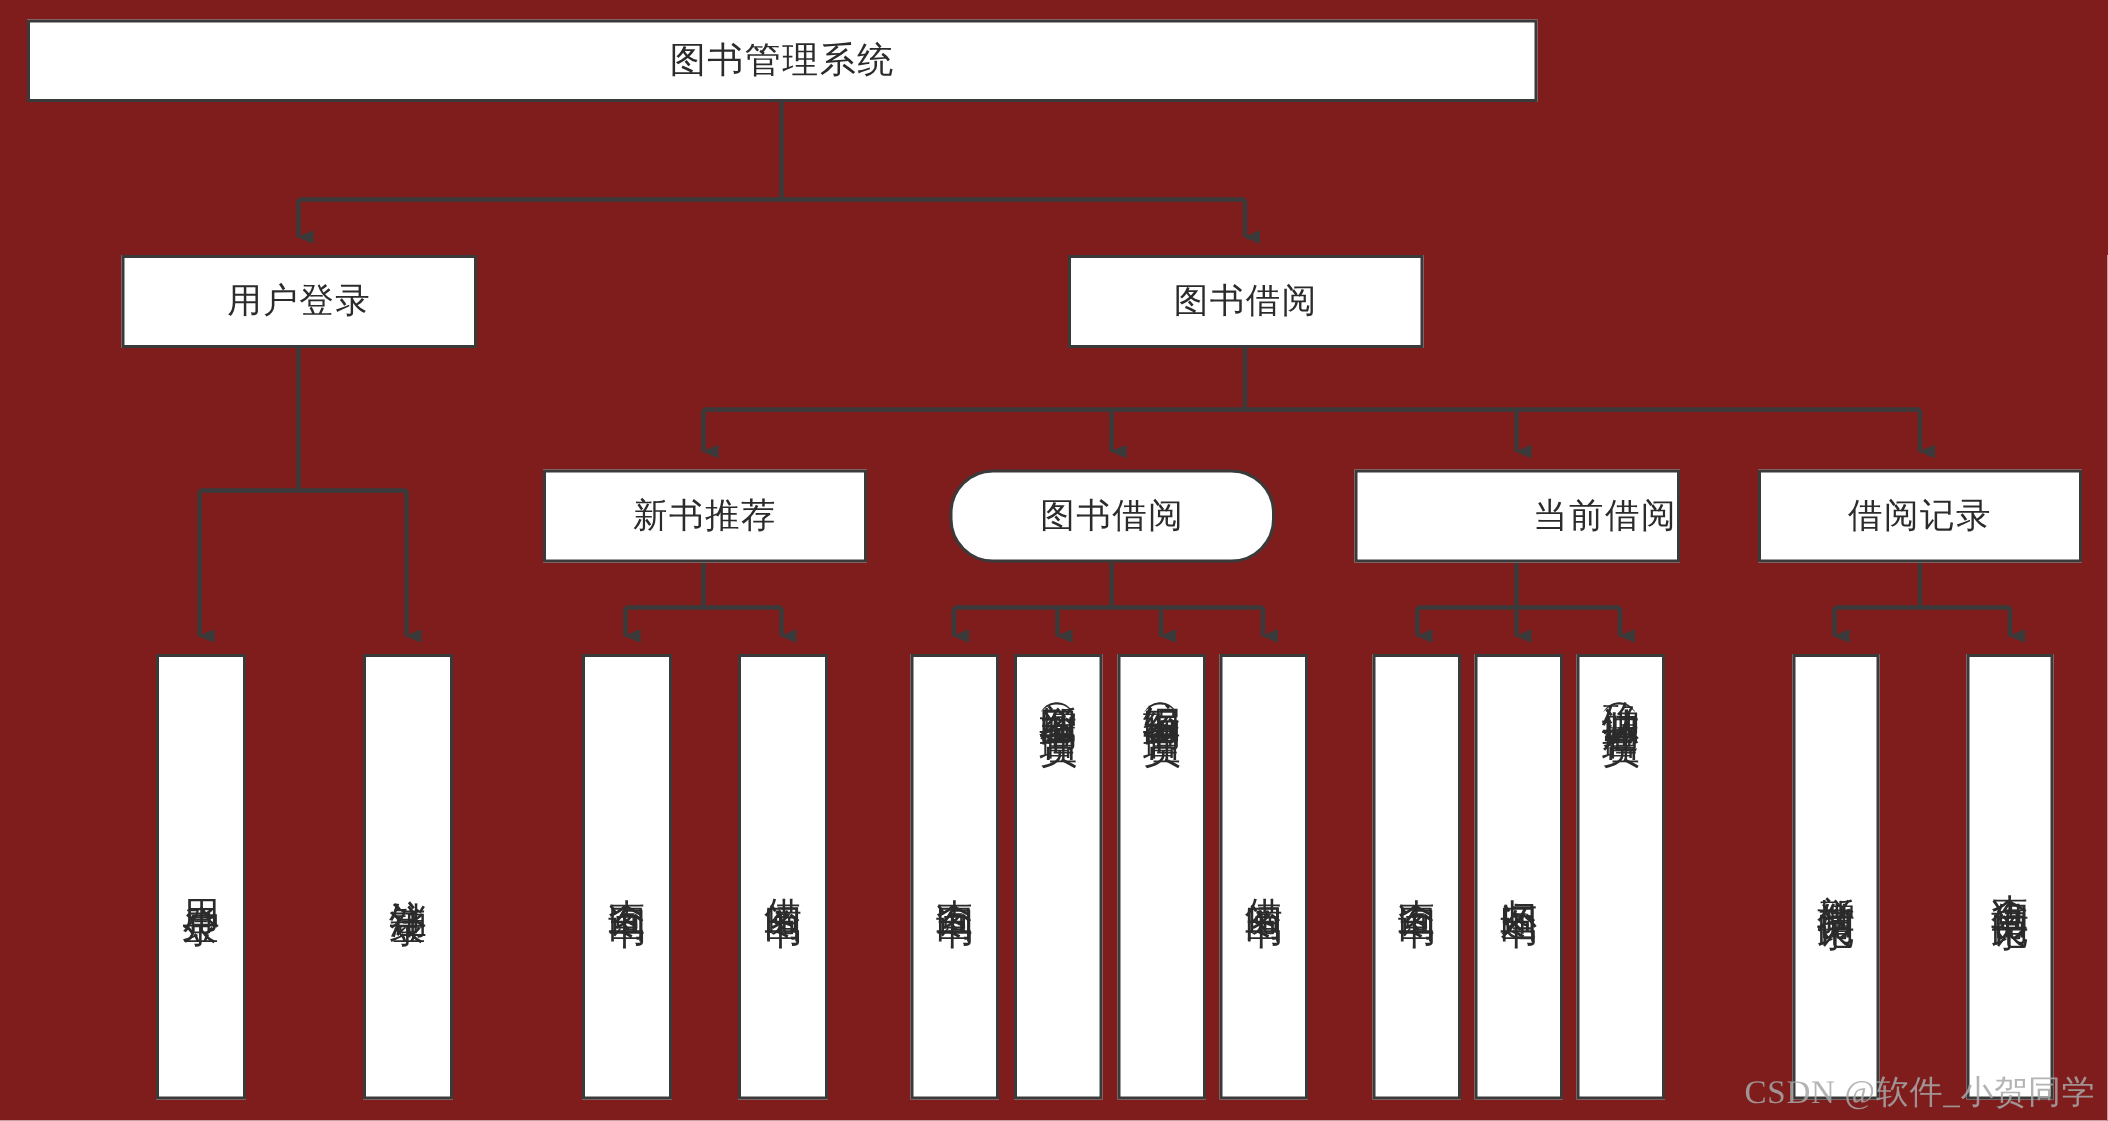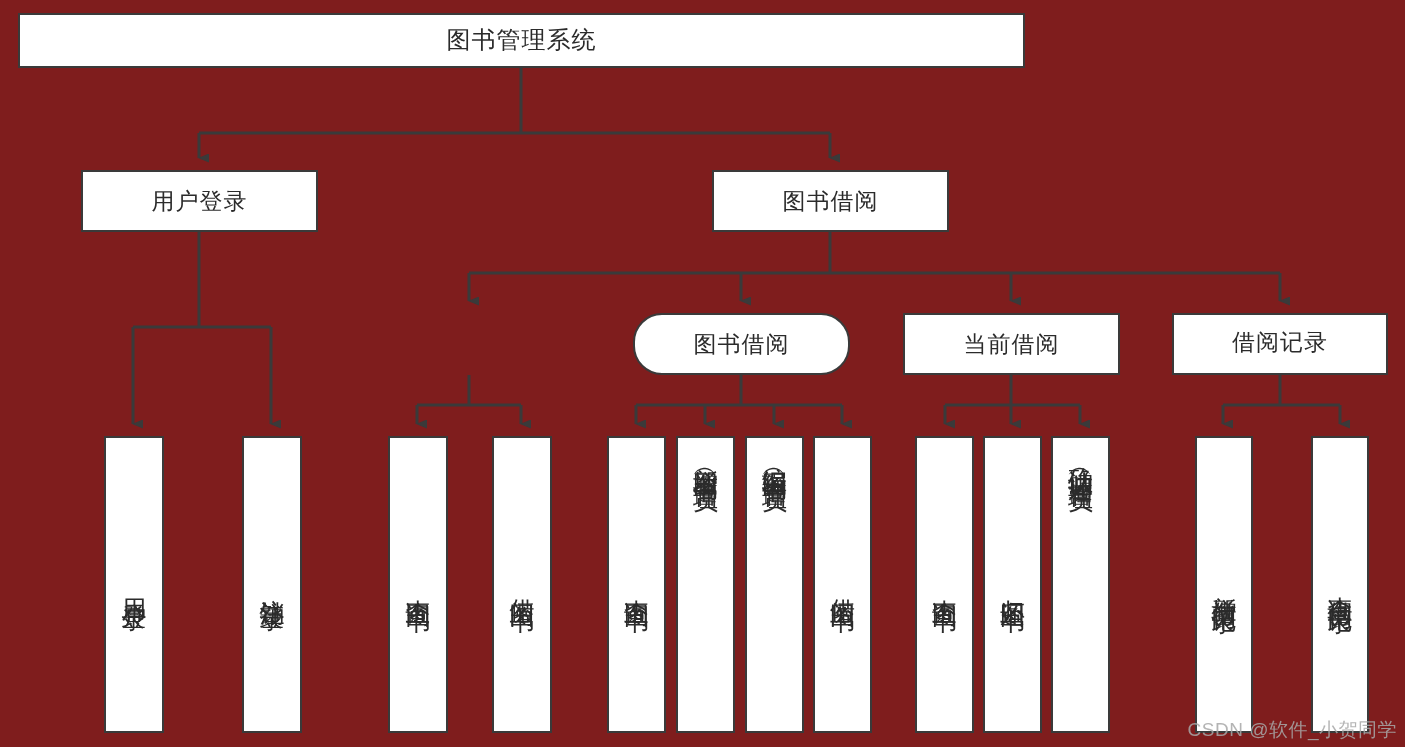--- a/index.html
+++ b/index.html
@@ -69,26 +69,26 @@
   }
   
   .node.vertical.centered {
     align-items: center;
     padding-top: 0;
   }
   #watermark {
     position: absolute;
     right: 8px;
     bottom: 4px;
-    font-size: 19px;
+    font-size: 22px;
     color: #a8a8a8;
     opacity: 0.85;
     letter-spacing: 0.5px;
     white-space: nowrap;
-    font-family: Liberation Sans, sans-serif;
+    font-family: Liberation Serif, serif;
   }
 </style>
 </head>
 <body>
 
 <div id="diagram-root">
 
   <svg class="connectors" viewBox="0 0 1405 747" xmlns="http://www.w3.org/2000/svg">
     <defs>
       <marker id="arrowhead" markerWidth="9" markerHeight="11" refX="4.5" refY="10" orient="auto" markerUnits="userSpaceOnUse">
@@ -147,30 +147,33 @@
   </div>
 
   <div class="node horizontal" style="left:81px; top:170px; width:237px; height:62px;">
     <span class="label">用户登录</span>
   </div>
 
   <div class="node horizontal" style="left:712px; top:170px; width:237px; height:62px;">
     <span class="label">图书借阅</span>
   </div>
 
+  <div class="node horizontal" style="left:362px; top:313px; width:216px; height:62px;">
+    <span class="label">新书推荐</span>
+  </div>
 
   <div class="node horizontal" style="left:633px; top:313px; width:217px; height:62px;border-radius:29px;">
     <span class="label">图书借阅</span>
   </div>
 
-  <div class="node horizontal" style="left:903px; top:313px; width:217px; height:62px;">
+  <div class="node horizontal" style="left:903px; top:313px; width:217px; height:62px;justify-content:flex-end;">
     <span class="label">当前借阅</span>
   </div>
 
-  <div class="node horizontal" style="left:1172px; top:313px; width:216px; height:62px;font-family:Liberation Mono, monospace;">
+  <div class="node horizontal" style="left:1172px; top:313px; width:216px; height:62px;">
     <span class="label">借阅记录</span>
   </div>
 
   <div class="node vertical centered" style="left:104px; top:436px; width:60px; height:297px;">
     <span class="label">用户登录</span>
   </div>
 
   <div class="node vertical centered" style="left:242px; top:436px; width:60px; height:297px;">
     <span class="label">注销登录</span>
   </div>

